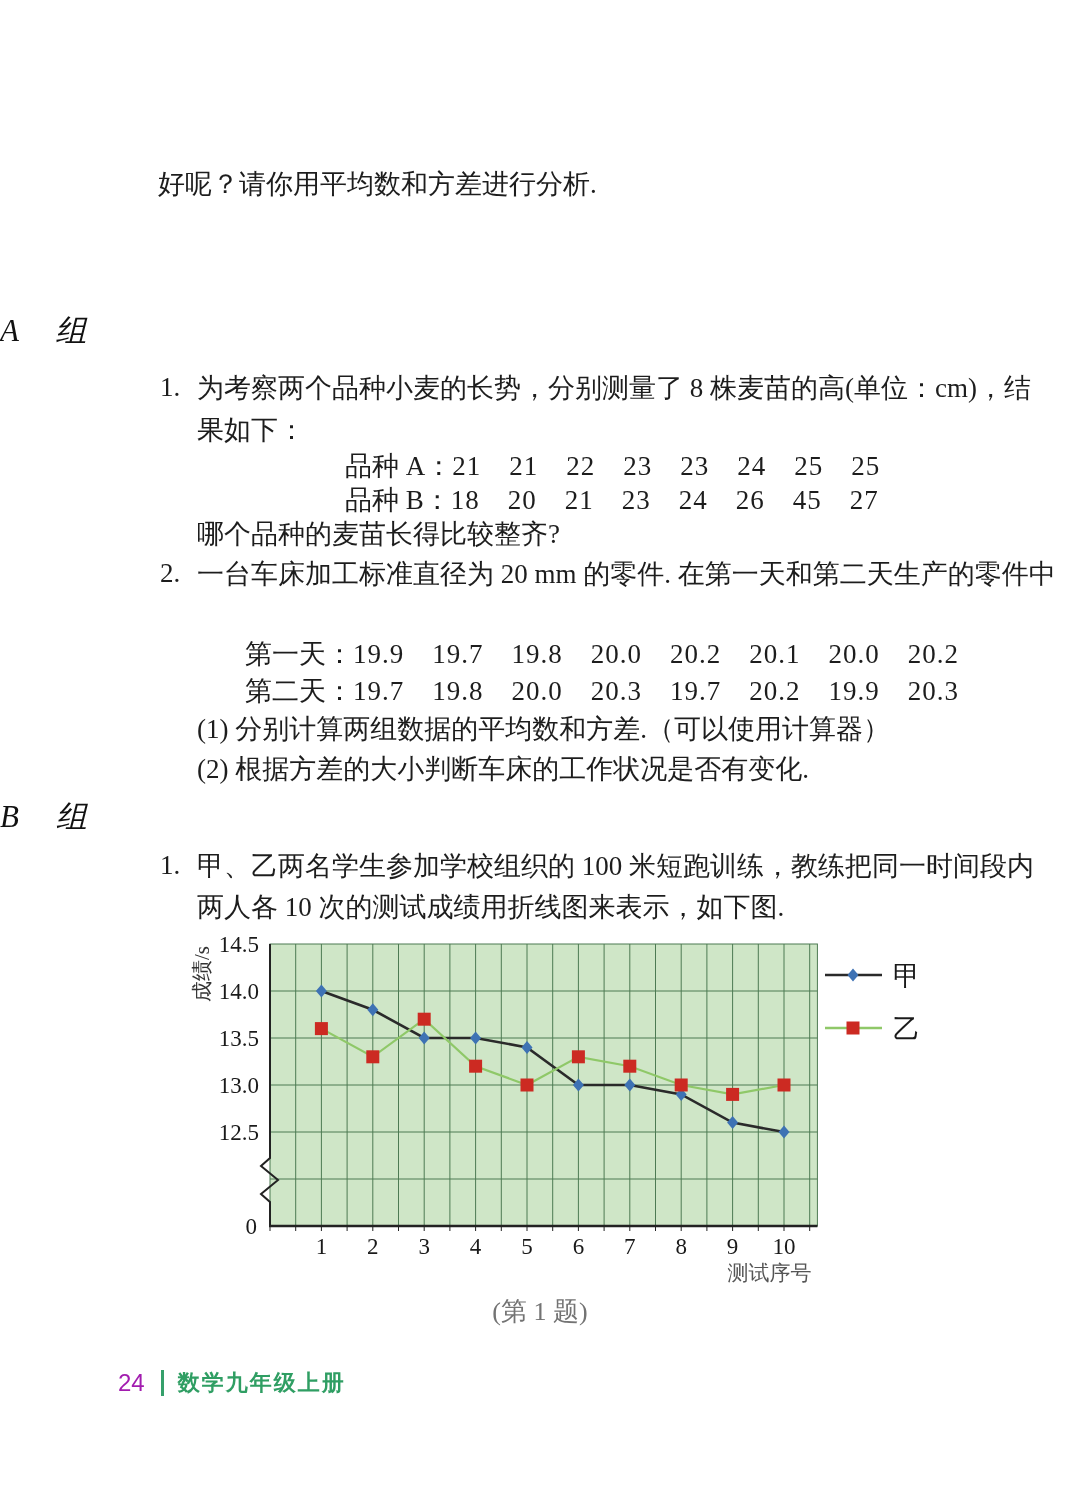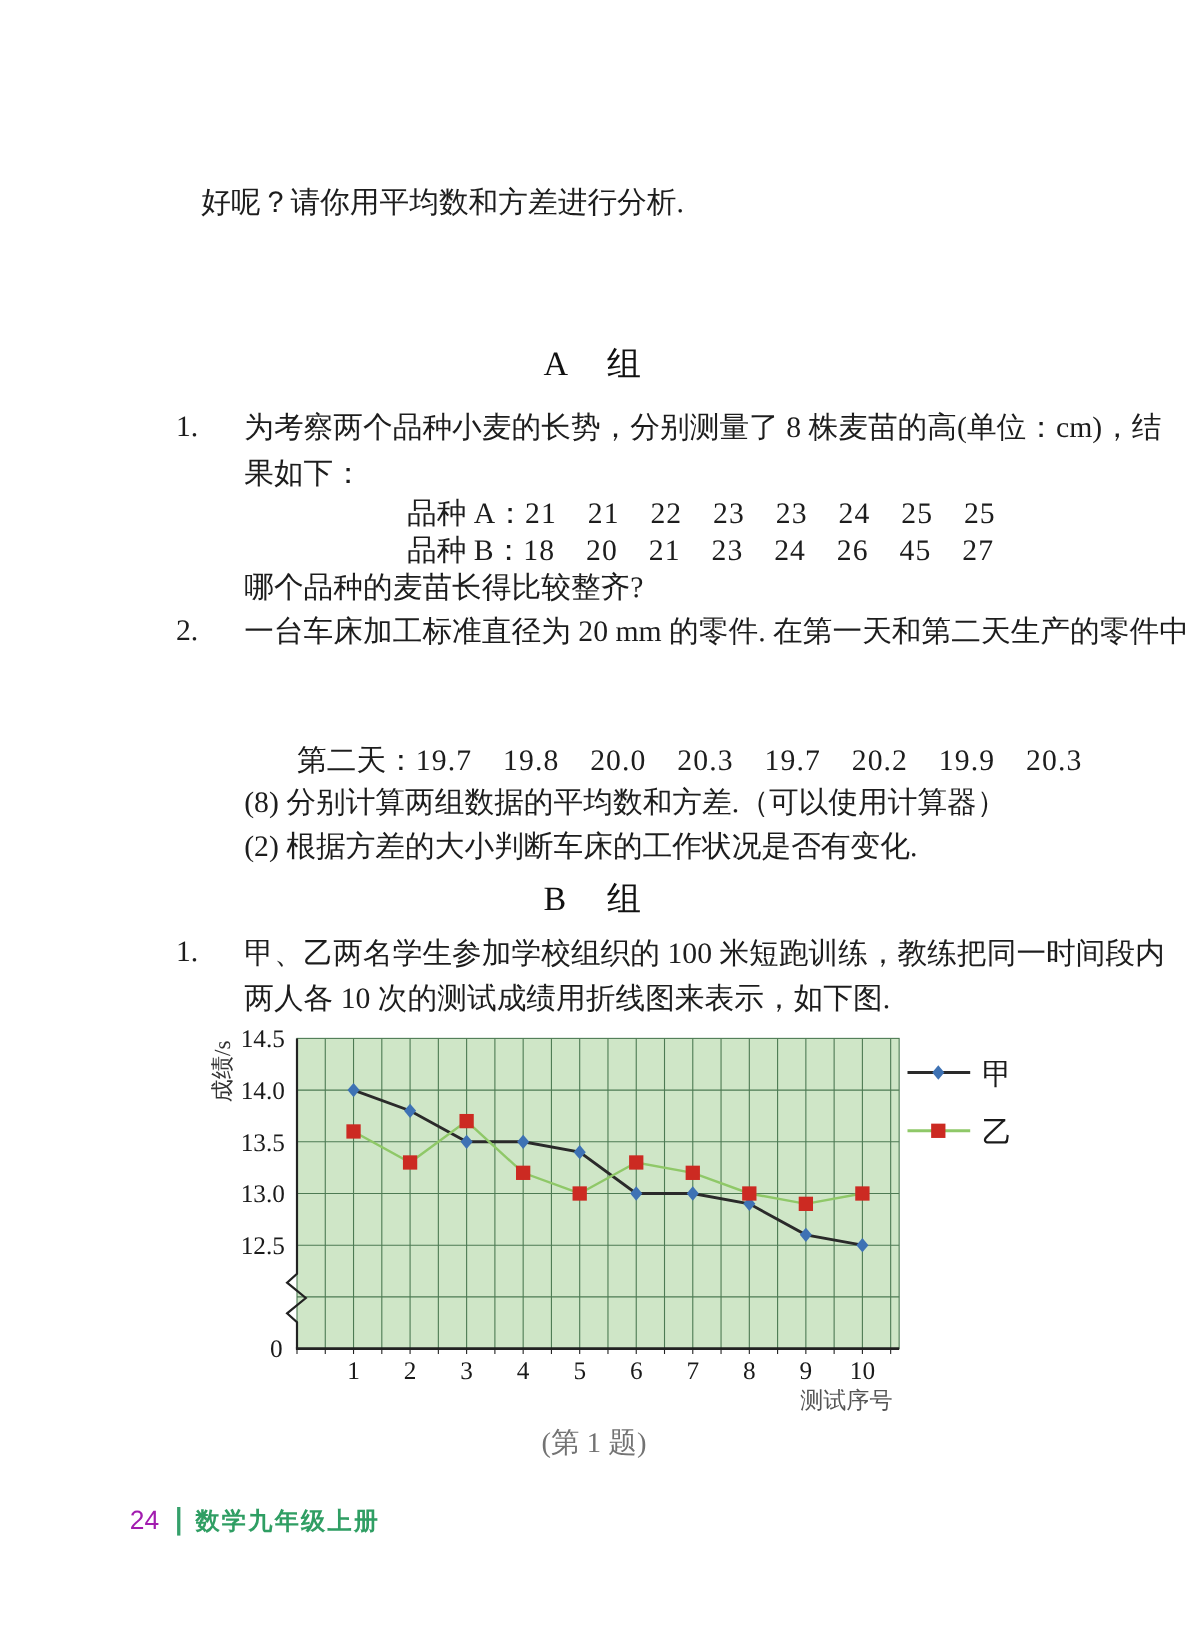--- a/index.html
+++ b/index.html
@@ -1,19 +1,19 @@
 <!DOCTYPE html>
 <html><head>
 <meta charset="utf-8">
 <style>
   html,body{margin:0;padding:0;background:#ffffff;}
   #page{position:relative;width:1080px;height:1488px;background:#ffffff;overflow:hidden;
         font-family:"Liberation Serif","DejaVu Serif",serif;color:#1d1d1d;}
-  .line{position:absolute;white-space:nowrap;font-size:27px;line-height:1.25;color:#1d1d1d;margin-left:25px;}
-  .heading{position:absolute;left:0;width:1080px;text-align:center;font-size:31px;letter-spacing:3px;color:#111;}
+  .line{position:absolute;white-space:nowrap;font-size:27px;line-height:1.25;color:#1d1d1d;}
+  .heading{position:absolute;left:0;width:1080px;font-size:31px;letter-spacing:3px;color:#111;font-style:italic;}
   .num{position:absolute;font-size:27px;color:#1d1d1d;}
   .values{letter-spacing:1px;}
   
   .badge{position:absolute;left:158px;top:224px;width:250px;height:80px;}
   .badge-pill{position:absolute;left:2px;top:12px;width:232px;height:50px;border-radius:27px;
       background:linear-gradient(180deg,#eef6da 0%,#c2de97 28%,#8fc558 62%,#77b33e 100%);
       border:1px solid #86b755;box-shadow:inset 0 2px 2px rgba(255,255,255,.75), 0 2px 3px rgba(120,160,80,.35);}
   .badge-circle{position:absolute;left:22px;top:0px;width:66px;height:66px;border-radius:50%;
       background:#ffffff;border:3px solid #dcebc4;box-shadow:0 2px 4px rgba(90,130,60,.35);}
   .badge-tri{position:absolute;left:49px;top:70px;width:0;height:0;
@@ -45,22 +45,23 @@
 
   <div class="num" style="left:160px;top:372px;">1.</div>
   <div class="line" style="left:197px;top:372px;">为考察两个品种小麦的长势，分别测量了 8 株麦苗的高(单位：cm)，结</div>
   <div class="line" style="left:197px;top:414px;">果如下：</div>
   <div class="line" style="left:345px;top:450px;"><span>品种 A：</span><span class="values">21 21 22 23 23 24 25 25</span></div>
   <div class="line" style="left:345px;top:484px;"><span>品种 B：</span><span class="values">18 20 21 23 24 26 45 27</span></div>
   <div class="line" style="left:197px;top:518px;">哪个品种的麦苗长得比较整齐?</div>
 
   <div class="num" style="left:160px;top:558px;">2.</div>
   <div class="line" style="left:197px;top:558px;">一台车床加工标准直径为 20 mm 的零件. 在第一天和第二天生产的零件中</div>
+  <div class="line" style="left:245px;top:638px;"><span>第一天：</span><span class="values">19.9 19.7 19.8 20.0 20.2 20.1 20.0 20.2</span></div>
   <div class="line" style="left:245px;top:675px;"><span>第二天：</span><span class="values">19.7 19.8 20.0 20.3 19.7 20.2 19.9 20.3</span></div>
-  <div class="line" style="left:197px;top:713px;">(8) 分别计算两组数据的平均数和方差.（可以使用计算器）</div>
+  <div class="line" style="left:197px;top:713px;">(1) 分别计算两组数据的平均数和方差.（可以使用计算器）</div>
   <div class="line" style="left:197px;top:753px;text-align:center;">(2) 根据方差的大小判断车床的工作状况是否有变化.</div>
 
   <div class="heading" style="top:796px;">B　组</div>
 
   <div class="num" style="left:160px;top:850px;">1.</div>
   <div class="line" style="left:197px;top:850px;">甲、乙两名学生参加学校组织的 100 米短跑训练，教练把同一时间段内</div>
   <div class="line" style="left:197px;top:891px;">两人各 10 次的测试成绩用折线图来表示，如下图.</div>
 
   <div class="chart-wrap">
     <svg width="845" height="358" viewBox="0 0 845 358">

